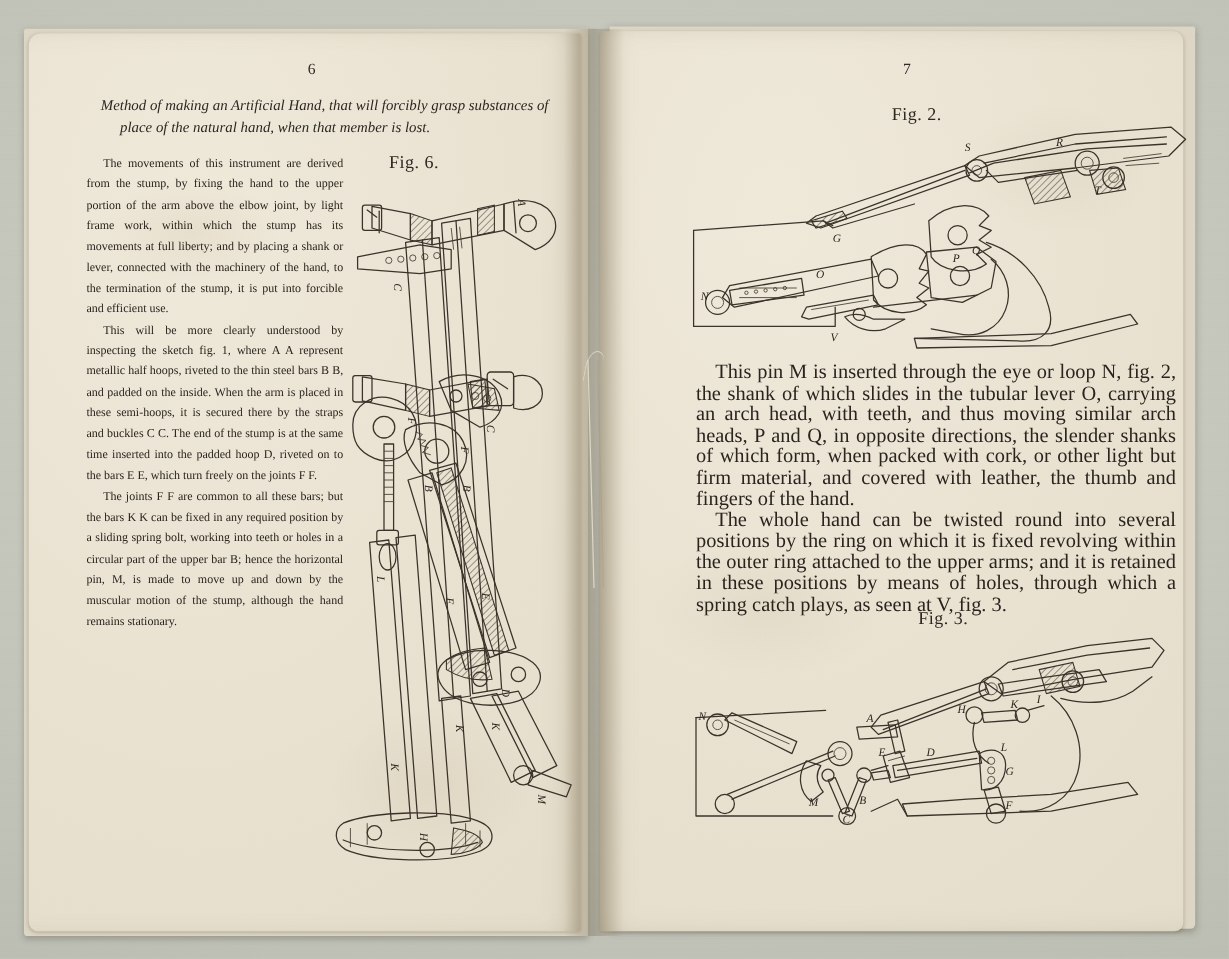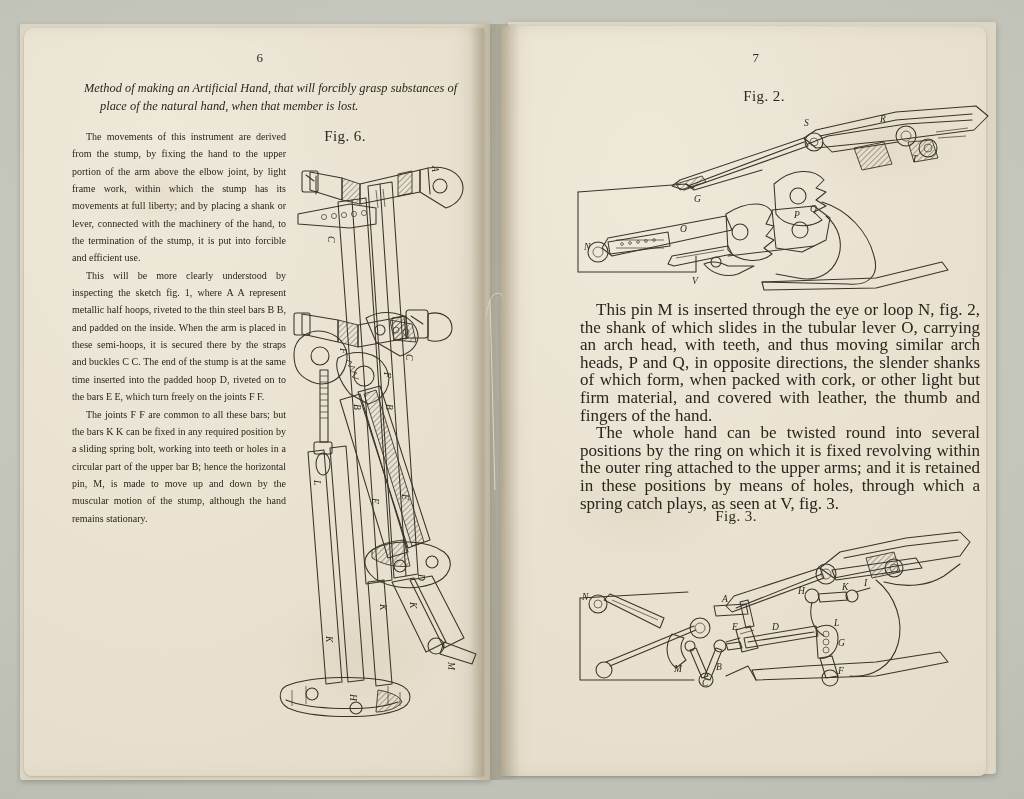--- a/index.html
+++ b/index.html
@@ -409,21 +409,21 @@
         </g>
         <text class="lbl" x="116" y="178">V</text>
       </svg>
     </div>
 
     <div class="col colR">
       <p>This pin M is inserted through the eye or loop N, fig. 2, the shank of which slides in the tubular lever O, carrying an arch head, with teeth, and thus moving similar arch heads, P and Q, in opposite directions, the slender shanks of which form, when packed with cork, or other light but firm material, and covered with leather, the thumb and fingers of the hand.</p>
       <p>The whole hand can be twisted round into several positions by the ring on which it is fixed revolving within the outer ring attached to the upper arms; and it is retained in these positions by means of holes, through which a spring catch plays, as seen at V, fig. 3.</p>
     </div>
 
-    <div class="figcap" style="left:696px; top:508px; width:80px;">Fig. 3.</div>
+    <div class="figcap" style="left:746px; top:508px; width:80px;">Fig. 3.</div>
 
     <div class="fig" style="left:576px; top:530px;">
       <svg width="400" height="150" viewBox="0 0 400 150">
 
         <g>
           <path class="ink" d="M4 68 L4 150 L118 150"></path>
           <path class="ink" d="M4 68 L112 62"></path>
         </g>
 
         <g>

